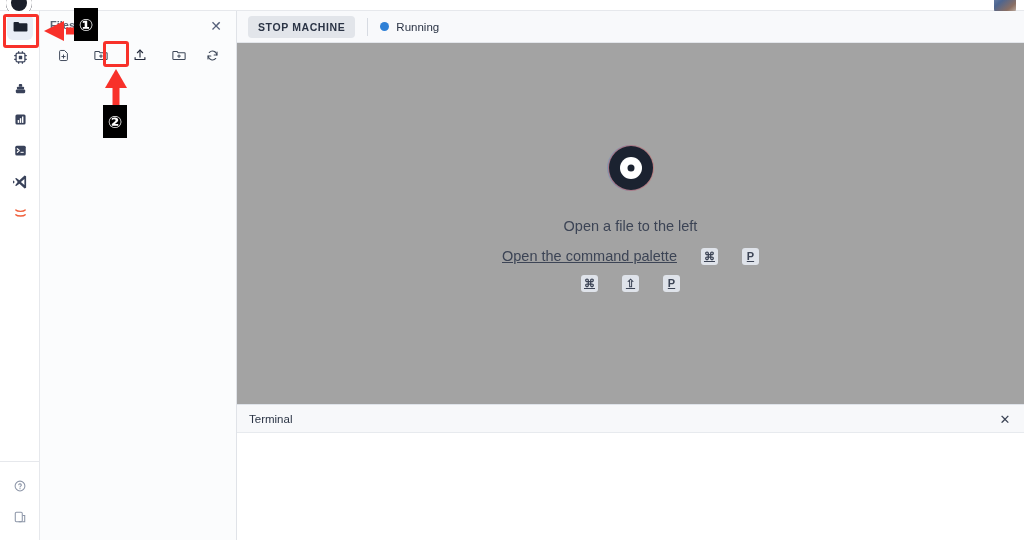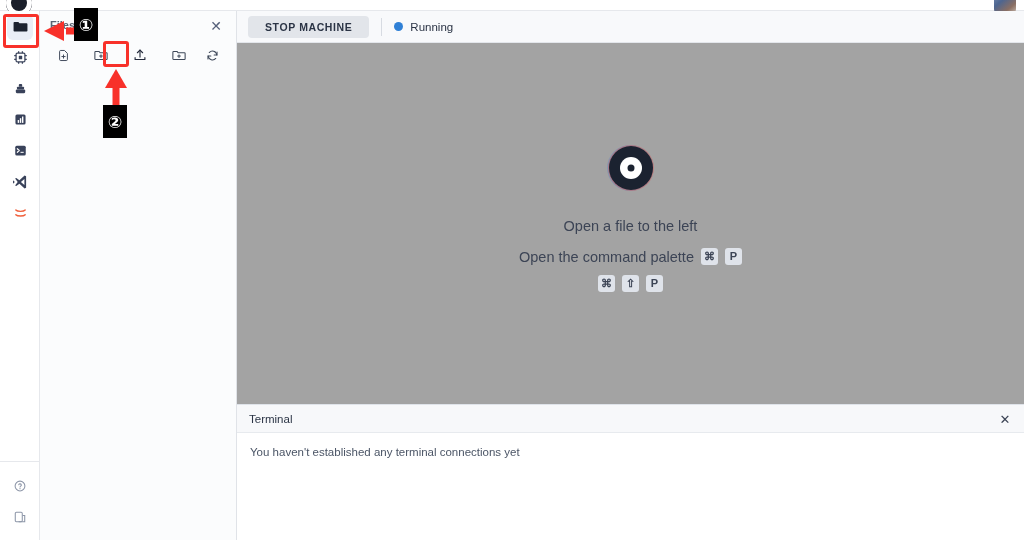--- a/index.html
+++ b/index.html
@@ -97,21 +97,21 @@
   }
   .main-header {
     height: 32px;
     background: #f8f9fb;
     border-bottom: 1px solid #e3e6eb;
     display: flex; align-items: center; padding-left: 11px;
   }
   .stop-btn {
     background: #e2e5ea; color:#2b3445;
     font-size: 10.5px; font-weight: 700; letter-spacing: .6px;
-    padding: 5px 17px; border-radius: 4px; border: none;
+    padding: 5px 10px; border-radius: 4px; border: none;
     cursor: pointer;
     font-family: "Liberation Sans", sans-serif;
   }
   .hdr-div {
     width: 1px; height: 18px; background:#d7dbe2; margin: 0 12px;
   }
   .status { display:flex; align-items:center; gap:7px; }
   .status-dot { width:9px;height:9px;border-radius:50%;background:#2f80d6; }
   .status-txt { font-size: 11.5px; font-weight:400; color:#2b3445; }
 
@@ -132,22 +132,22 @@
     width: 22px; height:22px; border-radius:50%; background:#ffffff;
     transform: translate(-50%,-50%);
   }
   .logo-big::after{
     content:""; position:absolute; left:50%; top:50%;
     width: 7px; height:7px; border-radius:50%; background:#1b2230;
     transform: translate(-50%,-50%);
   }
   .hint1 { font-size: 14.5px; color:#3c4455; margin-bottom: 14px; }
   .hint-row {
-    display:flex; align-items:flex-end; gap:7px;
-    font-size: 14.5px; color:#3c4455; margin-bottom: 10px;
+    display:flex; align-items:center; gap:24px;
+    font-size: 14.5px; color:#3c4455; margin-bottom: 10px; text-decoration: underline;
   }
   .kbd {
     background:#dfe3ea; color:#3c4455;
     border-radius: 3px; min-width: 17px; height:17px;
     display:inline-flex;align-items:center;justify-content:center;
     font-size: 11px; padding: 0 3px; font-weight:600;
   }
 
   
   .terminal {
@@ -353,23 +353,20 @@
         <span class="kbd">⇧</span>
         <span class="kbd">P</span>
       </div>
     </div>
 
     <div class="terminal">
       <div class="term-head">
         <span class="term-title">Terminal</span>
         <span class="term-close">✕</span>
       </div>
-      <div class="term-body">
-        <div class="term-msg">You haven't established any terminal connections yet</div>
-      </div>
     </div>
   </div>
 
   <div class="ann-box" style="left:3px; top:14px; width:36px; height:34px;"></div>
 
   <svg class="ann-arrow" style="left:40px; top:18px;" width="52" height="26" viewBox="0 0 52 26">
     <path d="M50 13h-24" stroke="#f8312a" stroke-width="7" stroke-linecap="butt"></path>
     <path d="M4 13 24 3v20z" fill="#f8312a"></path>
   </svg>
 

